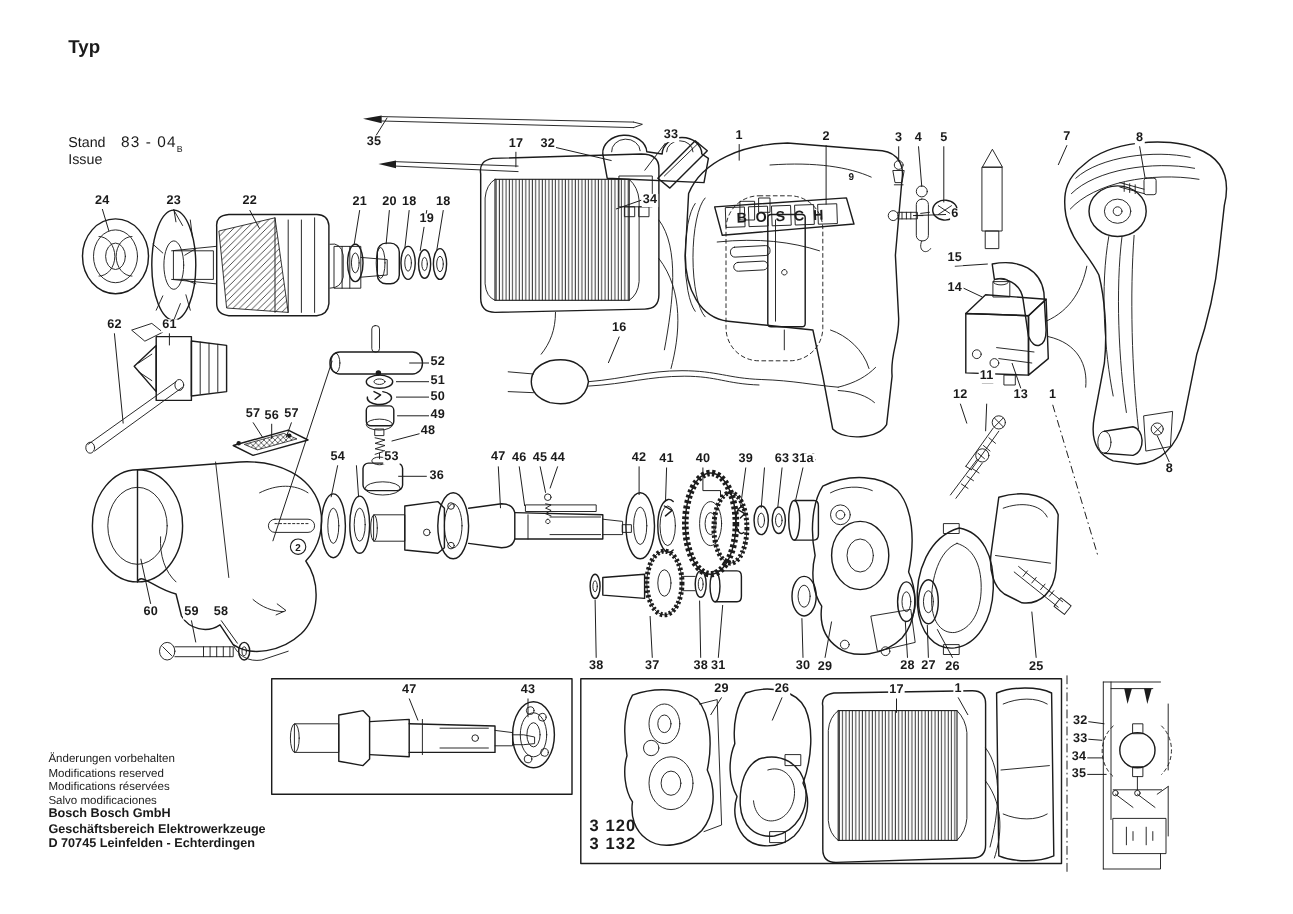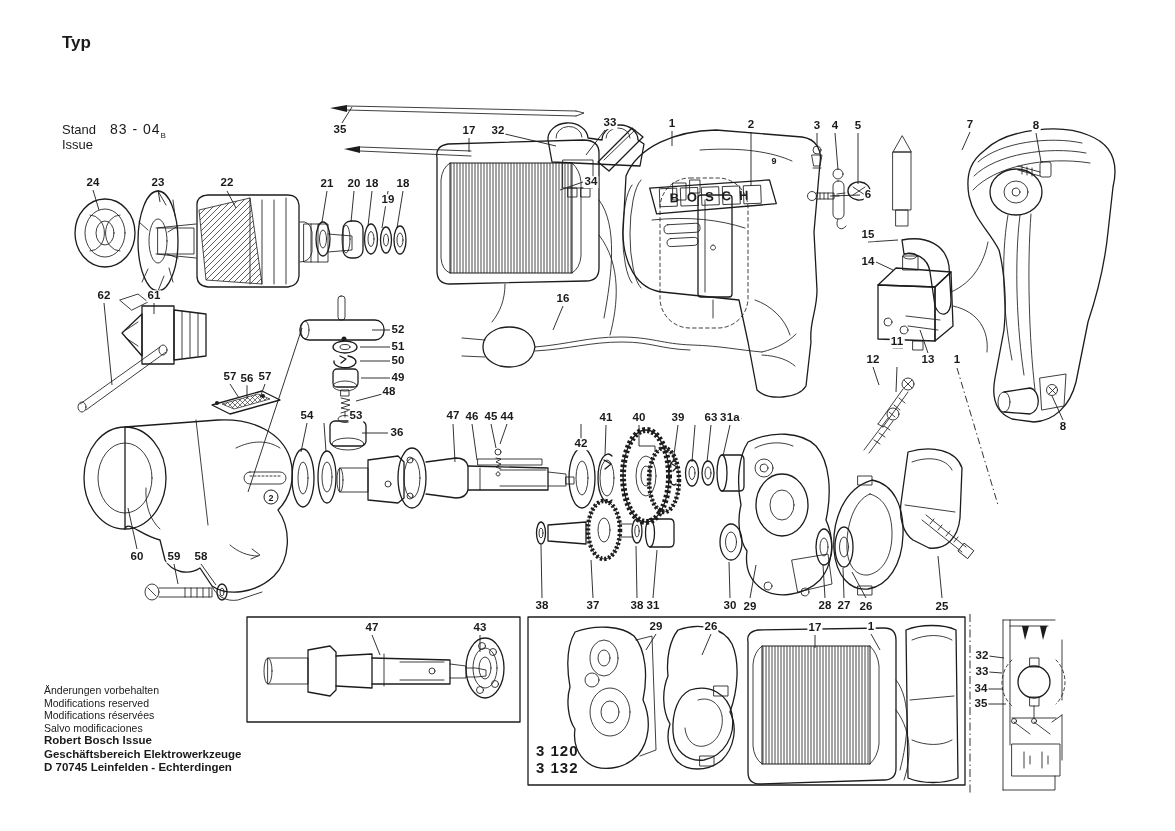--- a/index.html
+++ b/index.html
@@ -503,21 +503,21 @@
   <div class="issue-val">
     <span>83 - 04</span><span class="issue-suffix">B</span>
   </div>
 </div>
 
 <div class="footer" id="footer">
       <div>Änderungen vorbehalten</div>
       <div>Modifications reserved</div>
       <div>Modifications réservées</div>
       <div>Salvo modificaciones</div>
-      <div class="co">Robert Bosch Issue</div>
+      <div class="co">Bosch Bosch GmbH</div>
       <div class="co">Geschäftsbereich Elektrowerkzeuge</div>
       <div class="co">D 70745 Leinfelden - Echterdingen</div>
     </div>
 
 <div class="variant" id="variant">
       <div>3 120</div>
       <div>3 132</div>
     </div>
 
 <div class="circmark" style="left:271px;top:497px;">
@@ -560,21 +560,21 @@
       <div class="plabel" style="left: 397px; top: 433px;">36</div>
       <div class="plabel" style="left: 230px; top: 377px;">57</div>
       <div class="plabel" style="left: 247px; top: 355px; margin-top: 24px;">56</div>
       <div class="plabel" style="left: 265px; top: 377px;">57</div>
       <div class="plabel" style="left: 307px; top: 416px;">54</div>
       <div class="plabel" style="left: 324px; top: 416px; margin-left: 32px;">53</div>
       <div class="plabel" style="left: 453px; top: 416px;">47</div>
       <div class="plabel" style="left: 472px; top: 417px;">46</div>
       <div class="plabel" style="left: 491px; top: 417px;">45</div>
       <div class="plabel" style="left: 507px; top: 417px;">44</div>
-      <div class="plabel" style="left: 581px; top: 417px; margin-top: 27px;">42</div>
+      <div class="plabel" style="left: 581px; top: 417px;">42</div>
       <div class="plabel" style="left: 606px; top: 418px;">41</div>
       <div class="plabel" style="left: 639px; top: 418px;">40</div>
       <div class="plabel" style="left: 678px; top: 418px;">39</div>
       <div class="plabel" style="left: 695px; top: 418px; margin-left: 40px;">64</div>
       <div class="plabel" style="left: 711px; top: 418px;">63</div>
       <div class="plabel" style="left: 730px; top: 418px;">31a</div>
       <div class="plabel" style="left: 873px; top: 360px;">12</div>
       <div class="plabel" style="left: 897px; top: 342px;">11</div>
       <div class="plabel" style="left: 928px; top: 360px;">13</div>
       <div class="plabel" style="left: 957px; top: 360px;">1</div>

